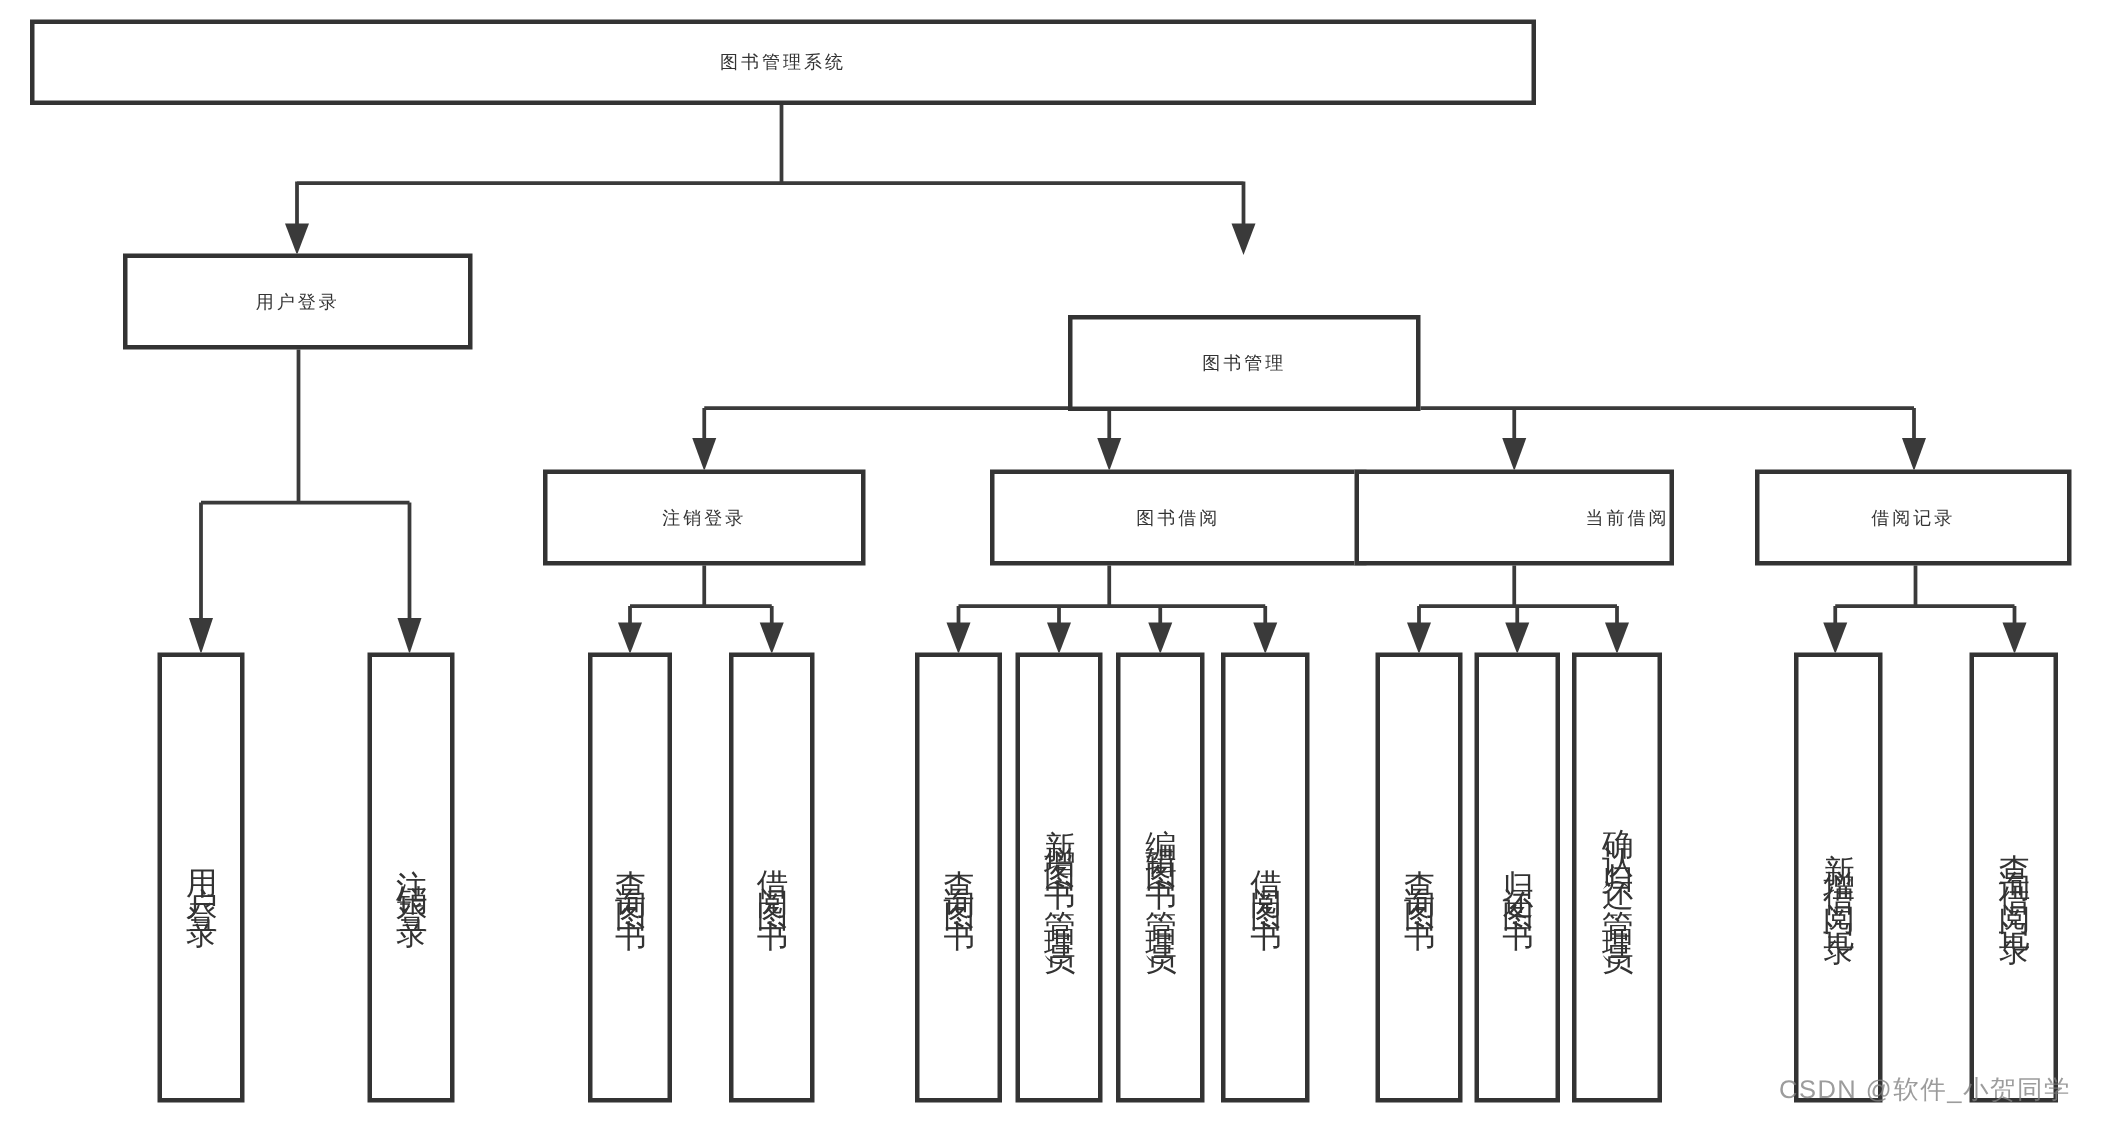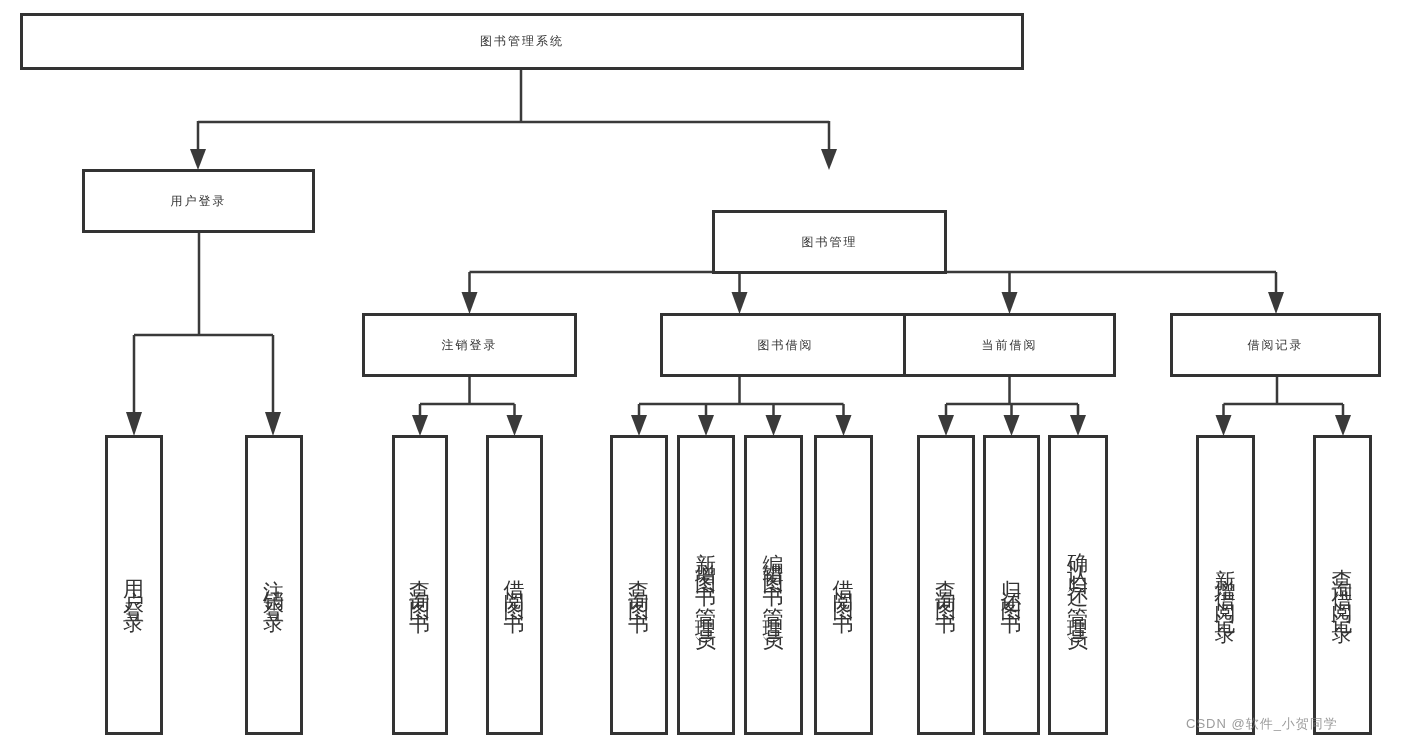--- a/index.html
+++ b/index.html
@@ -36,21 +36,21 @@
     white-space: nowrap;
   }
   
   .leaf { top: 435px; height: 300px; }
   .lvl3 { top: 313px; height: 64px; }
   .lvl2 { top: 169px; height: 64px; }
   #watermark {
     position: absolute;
     left: 1186px;
     top: 715px;
-    font-size: 13px;
+    font-size: 17px;
     color: rgba(128, 128, 128, 0.78);
     letter-spacing: 1px;
     white-space: nowrap;
     z-index: 6;
   }
   .stroke { stroke: #3a3a3a; stroke-width: 2.5; fill: none; }
   .arrow  { fill: #3a3a3a; stroke: none; }
 </style>
 </head>
 <body>
@@ -103,21 +103,21 @@
   <div class="node hnode lvl2" style="left:712px; width:235px;margin-top:41px;">
     <span>图书管理</span>
   </div>
 
   <div class="node hnode lvl3" style="left:362px; width:215px;">
     <span>注销登录</span>
   </div>
   <div class="node hnode lvl3" style="left:660px; width:251px;">
     <span>图书借阅</span>
   </div>
-  <div class="node hnode lvl3" style="left:903px; width:213px;">
+  <div class="node hnode lvl3" style="left:903px; width:213px;justify-content:flex-end;">
     <span>当前借阅</span>
   </div>
   <div class="node hnode lvl3" style="left:1170px; width:211px;">
     <span>借阅记录</span>
   </div>
 
   <div class="node vnode leaf" style="left:105px; width:58px;">
     <span class="vtext">用户登录</span>
   </div>
   <div class="node vnode leaf" style="left:245px; width:58px;">

